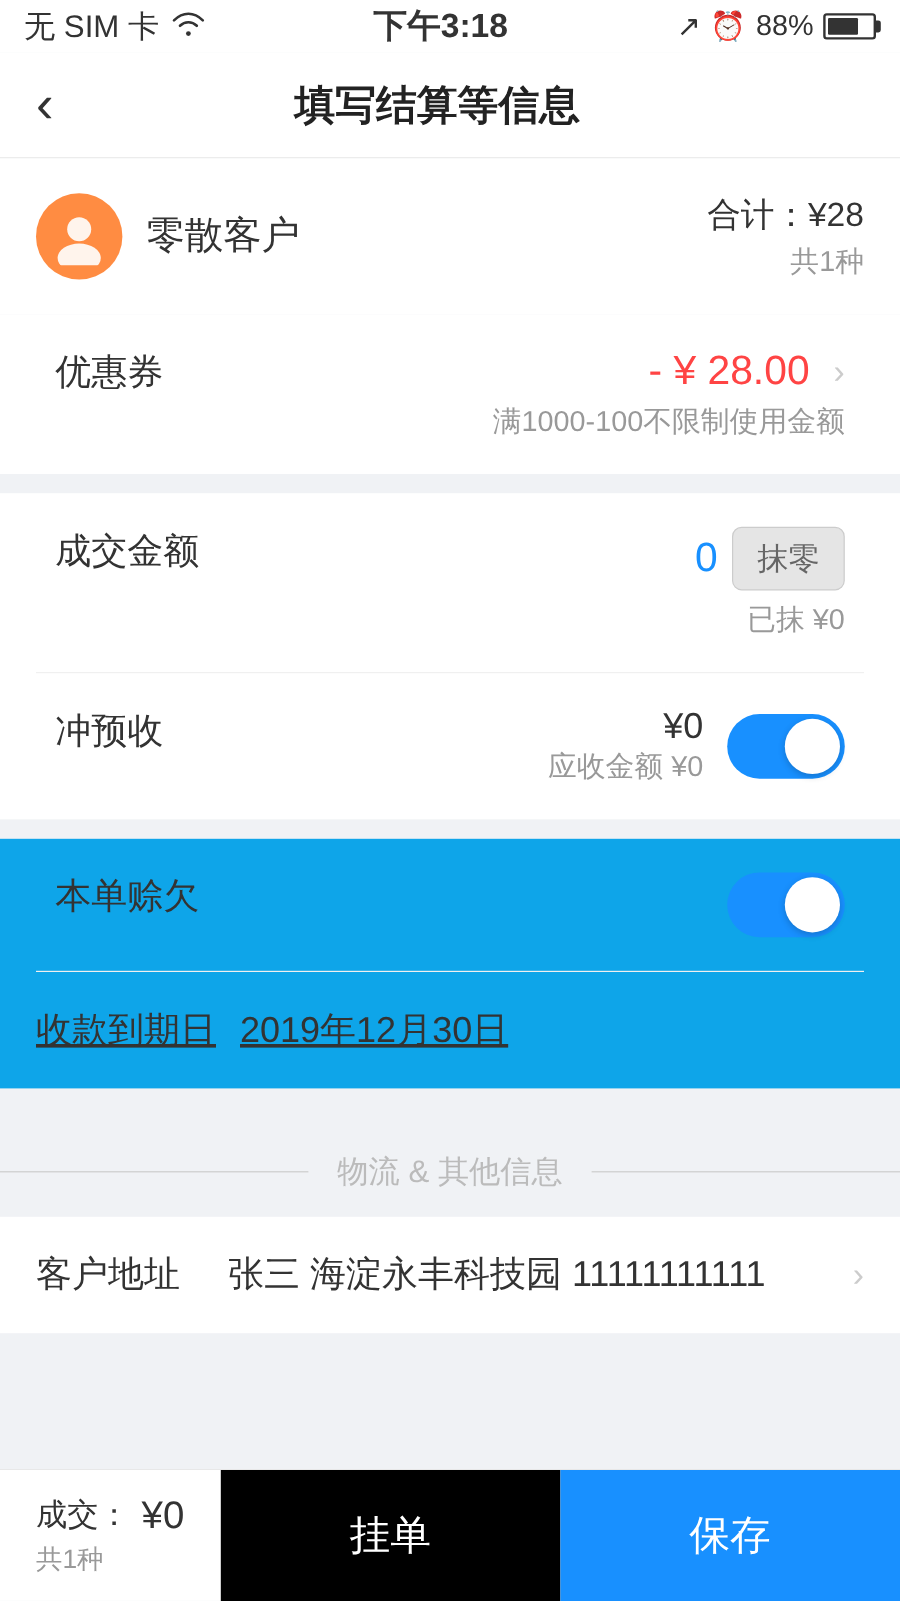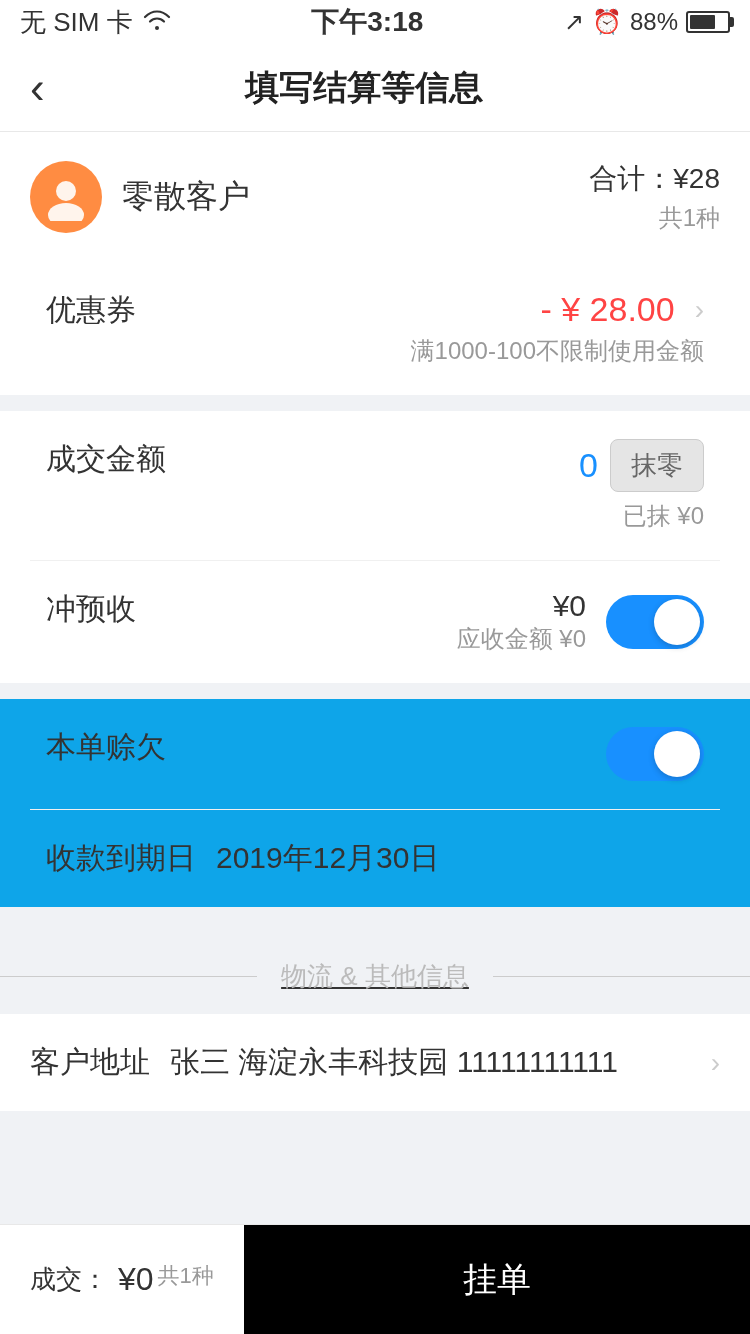--- a/index.html
+++ b/index.html
@@ -150,50 +150,51 @@
     }
 
     
     .section-group {
       background: #0ea5e9;
       margin-bottom: 16px;
     }
 
     
     .due-date-row {
-      padding: 28px 46px;
+      padding: 28px 30px;
       display: flex;
       align-items: center;
       gap: 20px;
+      text-decoration: underline;
     }
     .due-date-label { font-size: 30px; color: #333; }
     .due-date-value { font-size: 30px; color: #333; }
 
     
     .labeled-divider {
       display: flex;
       align-items: center;
       padding: 20px 0;
       gap: 0;
       background: #f0f2f5;
-      text-decoration: underline;
     }
     .labeled-divider-line { flex: 1; height: 1px; background: #ccc; }
     .labeled-divider-text { font-size: 26px; color: #bbb; padding: 0 24px; }
 
     
     .address-section {
       background: #fff;
       margin-bottom: 16px;
     }
     .address-row {
       padding: 28px 30px;
       display: flex;
       align-items: center;
       justify-content: space-between;
+      gap: 20px;
     }
     .address-label { font-size: 30px; color: #333; flex-shrink: 0; margin-right: 20px; }
     .address-value { font-size: 30px; color: #333; flex: 1; }
     .address-chevron { font-size: 28px; color: #ccc; }
 
     
     .spacer-area { height: 120px; background: #f0f2f5; }
 
     
     .bottom-bar {
@@ -203,21 +204,21 @@
       height: 110px;
       display: flex;
       align-items: center;
       background: #fff;
       border-top: 1px solid #e8e8e8;
     }
     .bottom-info {
       flex: 0 0 auto;
       padding: 0 30px;
       display: flex;
-      flex-direction: row;
+      flex-direction: column;
       gap: 4px;
     }
     .bottom-transaction { font-size: 26px; color: #333; display: flex; align-items: center; gap: 10px; }
     .bottom-amount { font-size: 32px; color: #333; font-weight: 500; }
     .bottom-items { font-size: 22px; color: #999; }
     .btn-hang {
       flex: 1;
       height: 110px;
       background: #000000;
       color: white;
@@ -374,13 +375,16 @@
   <div class="bottom-info">
     <div class="bottom-transaction">
       <span>成交：</span>
       <span class="bottom-amount">¥0</span>
     </div>
     <span class="bottom-items">共1种</span>
   </div>
   <div class="btn-hang">
     <span>挂单</span>
   </div>
+  <div class="btn-save">
+    <span>保存</span>
+  </div>
 </div>
 
 </body></html>

